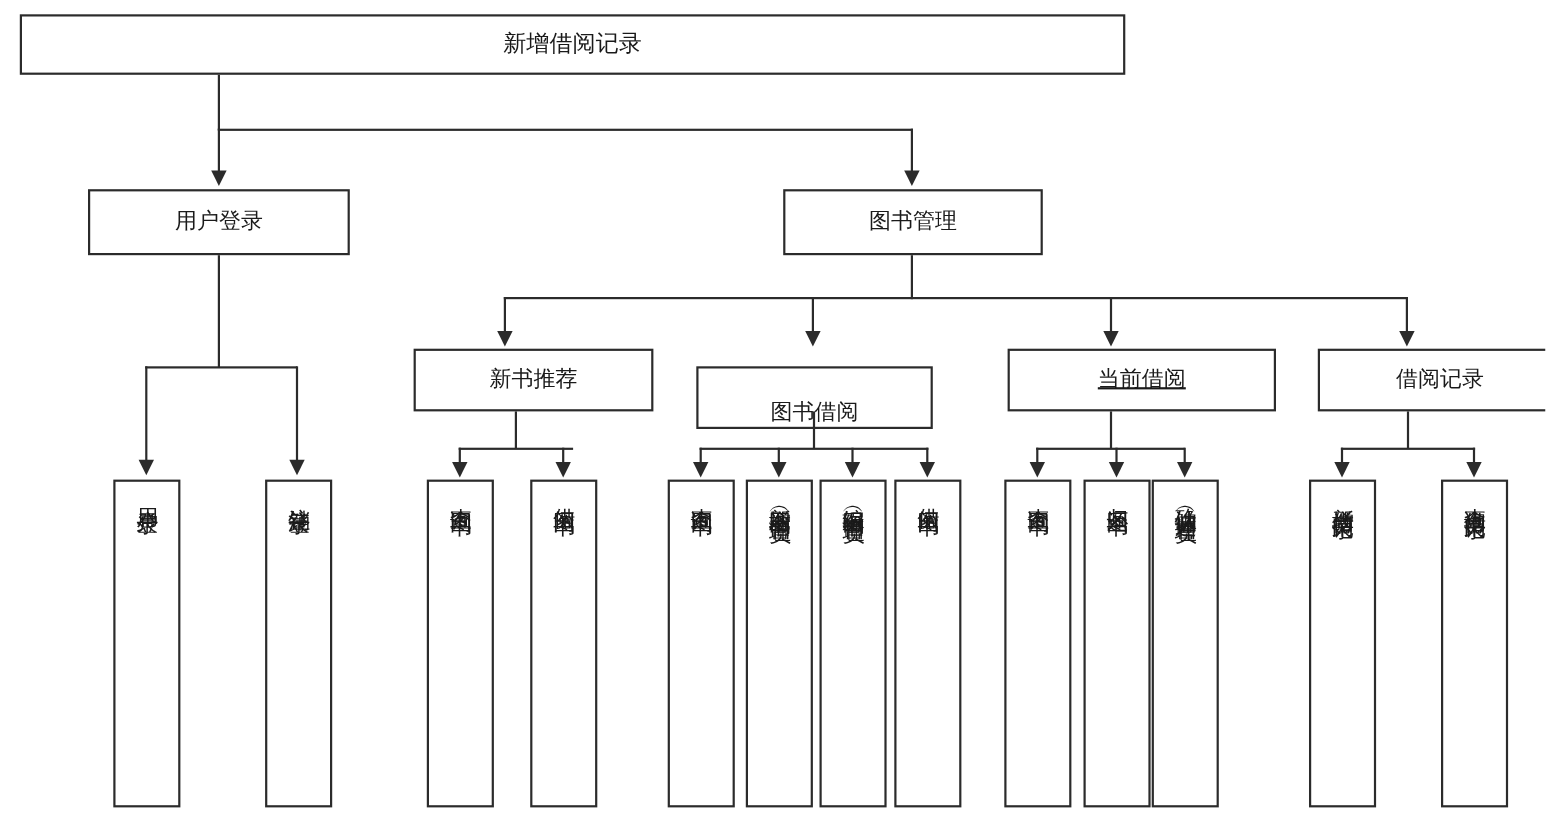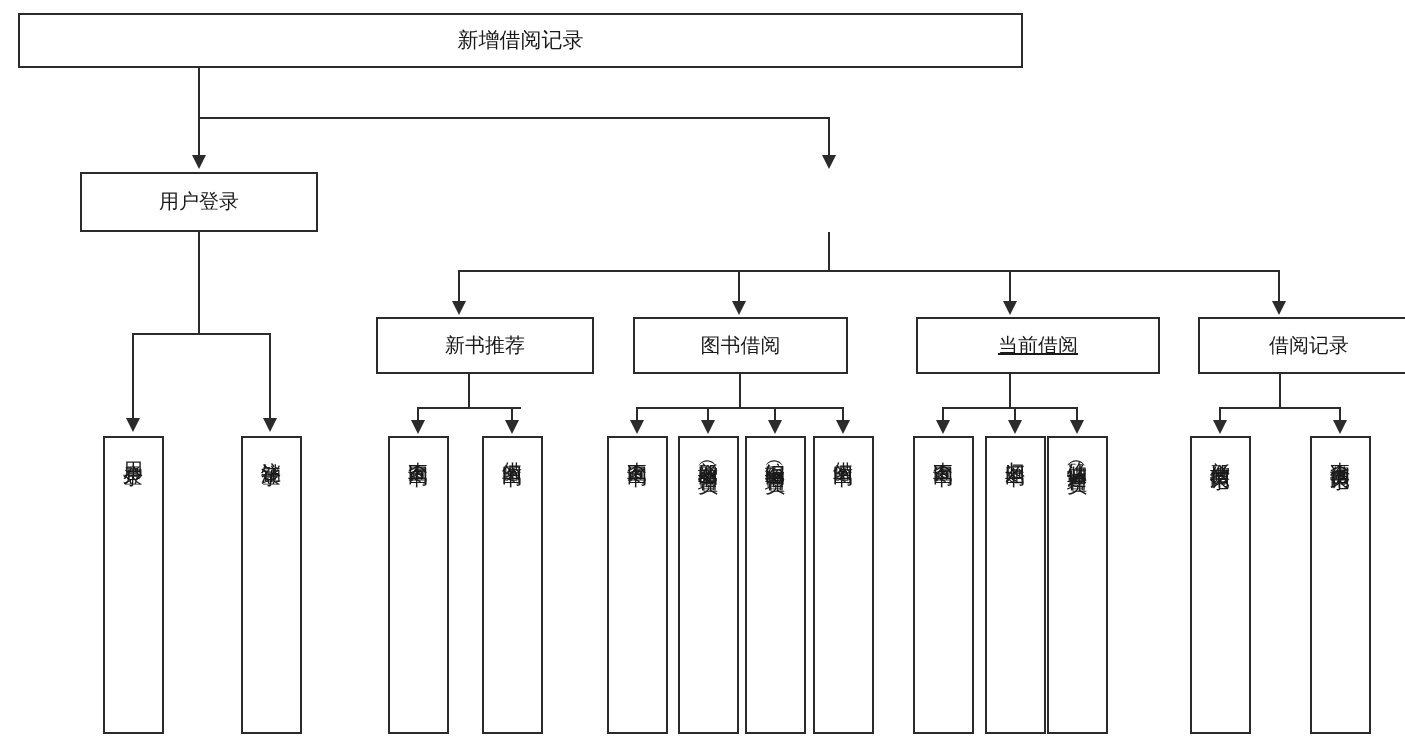--- a/index.html
+++ b/index.html
@@ -99,20 +99,23 @@
 
   <div class="vline" style="left:198px; top:117px; width:2px; height:40px;"></div>
   <div class="arrow" style="left:192px; top:155px;"></div>
   <div class="vline" style="left:828px; top:117px; width:2px; height:40px;"></div>
   <div class="arrow" style="left:822px; top:155px;"></div>
 
   <div class="node lvl2" style="left:80px; top:172px; width:238px; height:60px;">
     <span class="lbl">用户登录</span>
   </div>
 
+  <div class="node lvl2" style="left:712px; top:172px; width:236px; height:60px;">
+    <span class="lbl">图书管理</span>
+  </div>
 
   <div class="vline" style="left:198px; top:232px; width:2px; height:102px;"></div>
   <div class="hline" style="left:132px; top:333px; width:138px; height:2px;"></div>
   <div class="vline" style="left:132px; top:333px; width:2px; height:87px;"></div>
   <div class="arrow" style="left:126px; top:418px;"></div>
   <div class="vline" style="left:269px; top:333px; width:2px; height:87px;"></div>
   <div class="arrow" style="left:263px; top:418px;"></div>
 
   <div class="vline" style="left:828px; top:232px; width:2px; height:40px;"></div>
   <div class="hline" style="left:458px; top:270px; width:822px; height:2px;"></div>
@@ -125,21 +128,21 @@
 
   <div class="vline" style="left:1009px; top:270px; width:2px; height:33px;"></div>
   <div class="arrow" style="left:1003px; top:301px;"></div>
 
   <div class="vline" style="left:1278px; top:270px; width:2px; height:33px;"></div>
   <div class="arrow" style="left:1272px; top:301px;"></div>
 
   <div class="node lvl3" style="left:376px; top:317px; width:218px; height:57px;">
     <span class="lbl">新书推荐</span>
   </div>
-  <div class="node lvl3" style="left:633px; top:317px; width:215px; height:57px;">
+  <div class="node lvl3" style="left:633px; top:333px; width:215px; height:57px;align-items:flex-end;">
     <span class="lbl">图书借阅</span>
   </div>
   <div class="node lvl3" style="left:916px; top:317px; width:244px; height:57px;text-decoration:underline;">
     <span class="lbl">当前借阅</span>
   </div>
   <div class="node lvl3" style="left:1170px; top:317px; width:222px; height:57px;margin-left:28px;">
     <span class="lbl">借阅记录</span>
   </div>
 
   <div class="vline" style="left:468px; top:374px; width:2px; height:34px;"></div>

